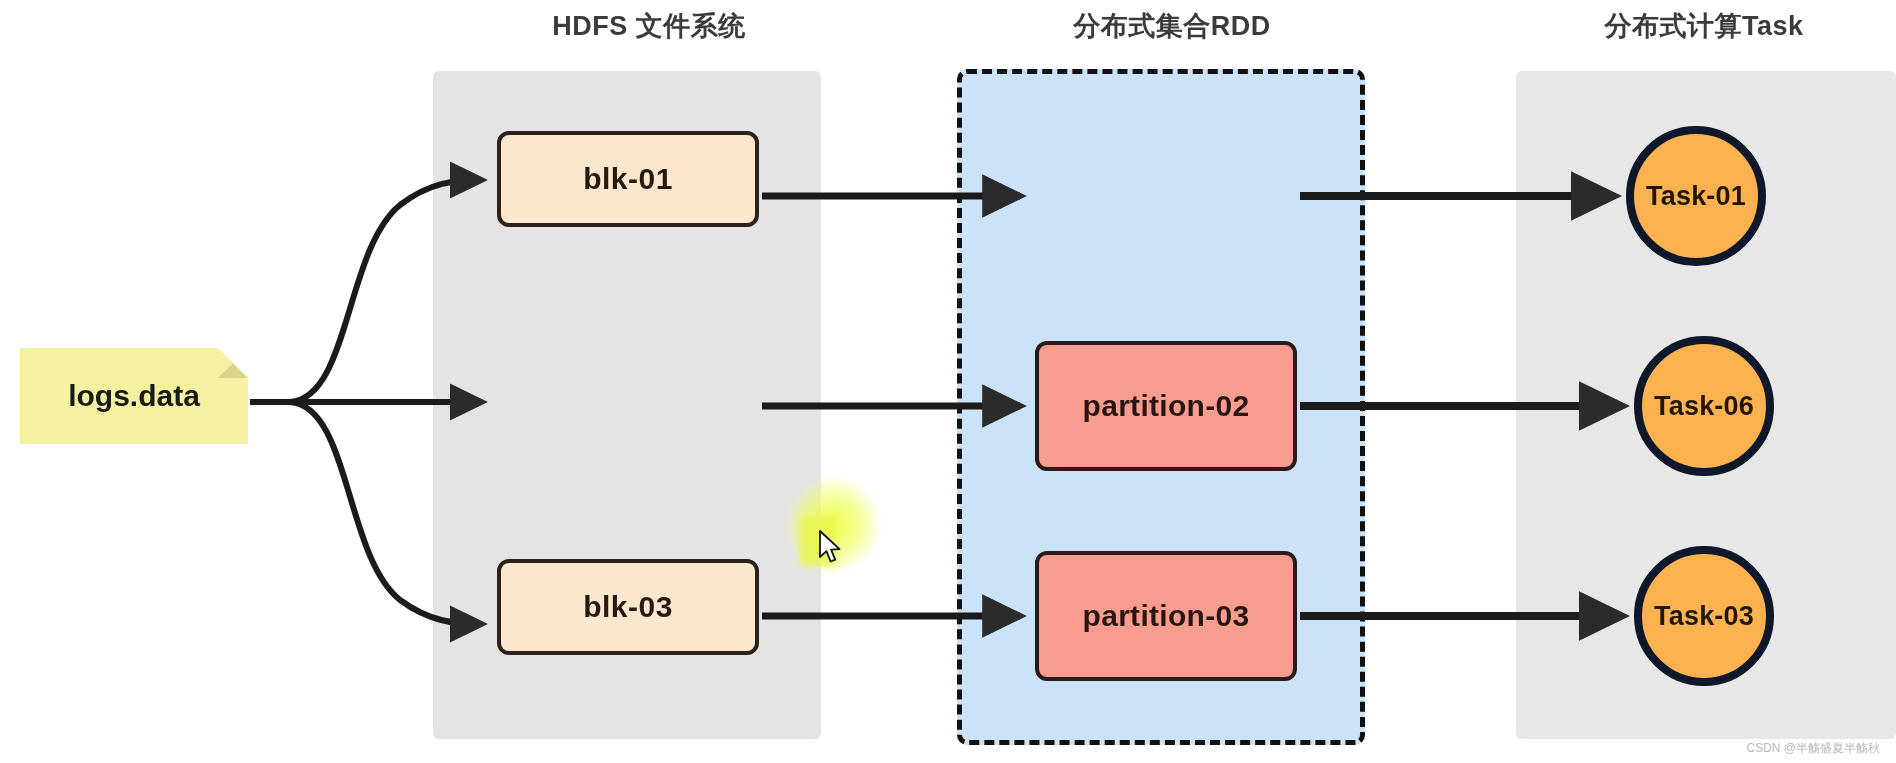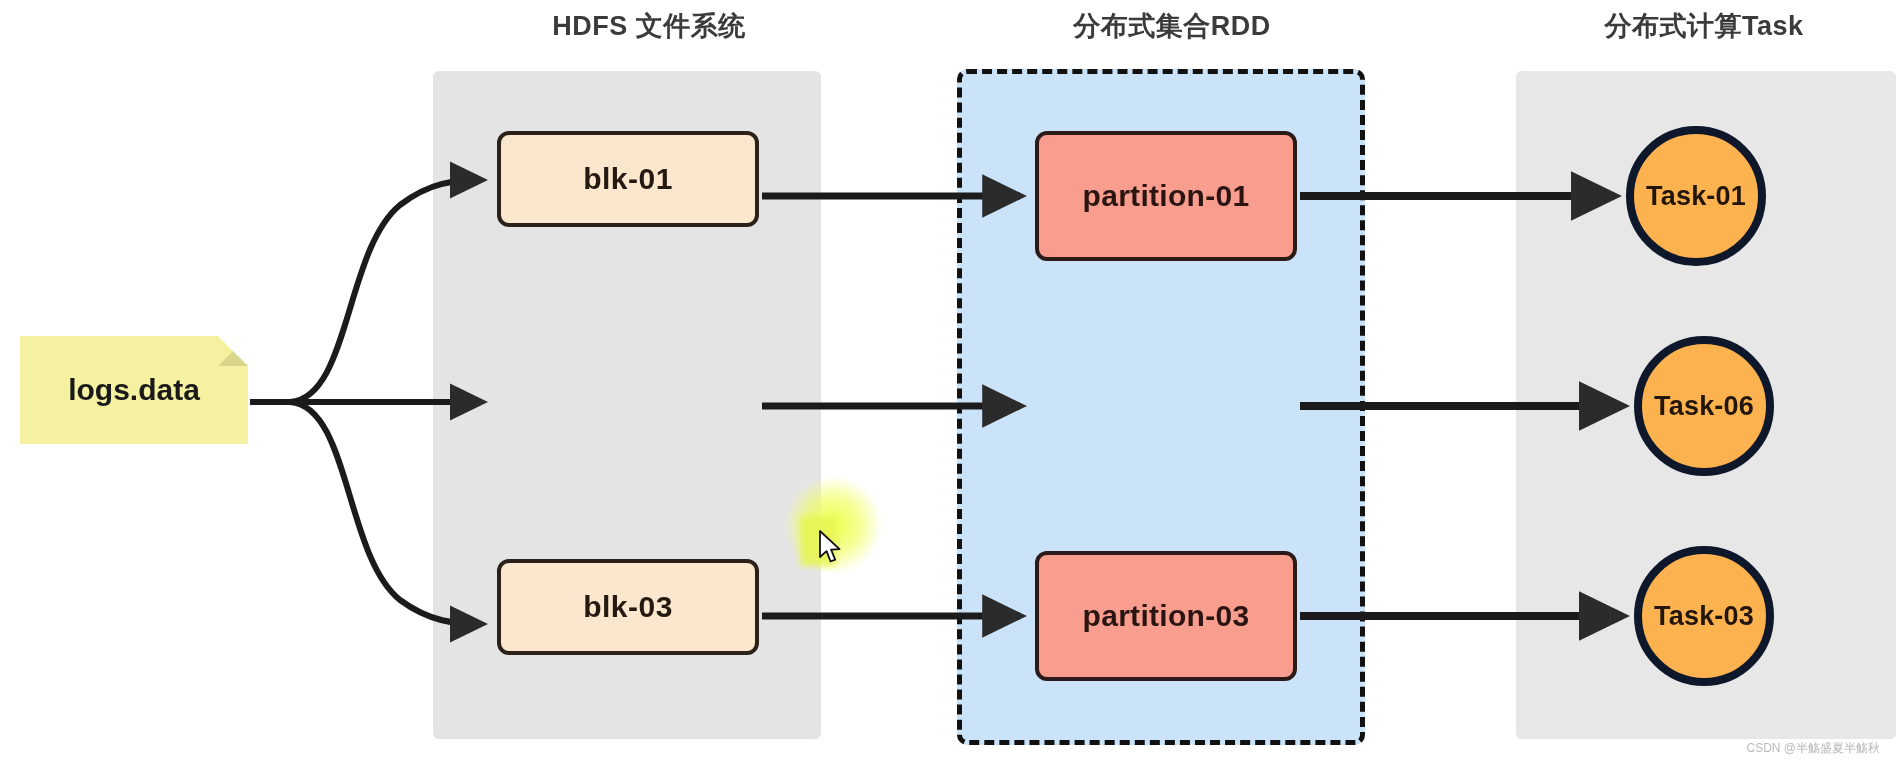--- a/index.html
+++ b/index.html
@@ -53,22 +53,22 @@
   }
   #panel-task {
     left: 1516px; top: 71px;
     width: 380px; height: 668px;
     background: #e7e7e7;
   }
 
   
   #logs-note {
     position: absolute;
-    left: 20px; top: 336px;
-    width: 228px; height: 108px;
+    left: 20px; top: 348px;
+    width: 228px; height: 96px;
     background: #f4f2a0;
   }
   #logs-note .fold {
     position: absolute;
     right: 0; top: 0;
     width: 0; height: 0;
     border-left: 30px solid transparent;
     border-top: 30px solid #ffffff;
   }
   #logs-note .fold-shade {
@@ -239,21 +239,21 @@
 
   <div id="logs-note">
     <div class="fold-shade"></div>
     <div class="fold"></div>
     <div class="note-label">logs.data</div>
   </div>
 
   <div class="blk-box" id="blk-01">blk-01</div>
   <div class="blk-box" id="blk-03">blk-03</div>
 
-  <div class="partition-box" id="partition-01">partition-01</div>
+  <div class="partition-box" id="partition-02">partition-02</div>
   <div class="partition-box" id="partition-03">partition-03</div>
 
   <div class="task-circle" id="task-01">Task-01</div>
   <div class="task-circle" id="task-02">Task-06</div>
   <div class="task-circle" id="task-03">Task-03</div>
 
   <div id="cursor-glow"></div>
   <div id="cursor-patch"></div>
   <svg id="cursor-arrow" viewBox="0 0 26 36" xmlns="http://www.w3.org/2000/svg">
     <path d="M2,1 L2,27 L8.5,21.2 L12.6,31.5 L17.2,29.6 L13.1,19.6 L21.5,19.2 z" fill="#ffffff" stroke="#111111" stroke-width="1.8" stroke-linejoin="round"></path>

